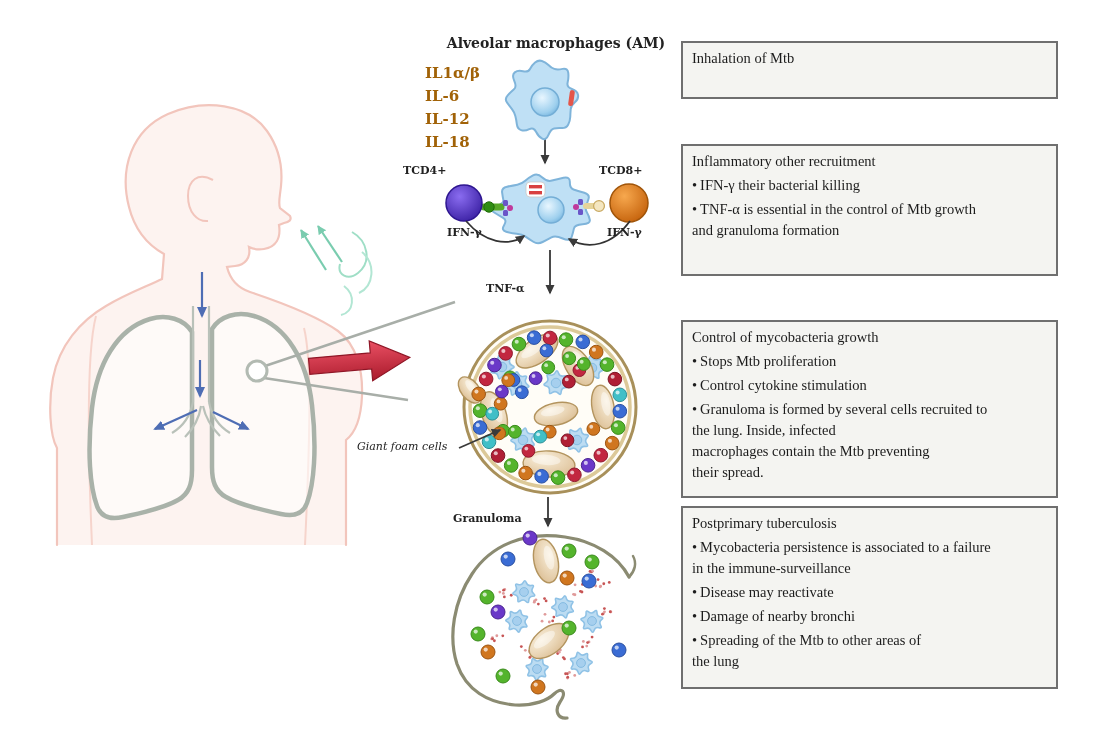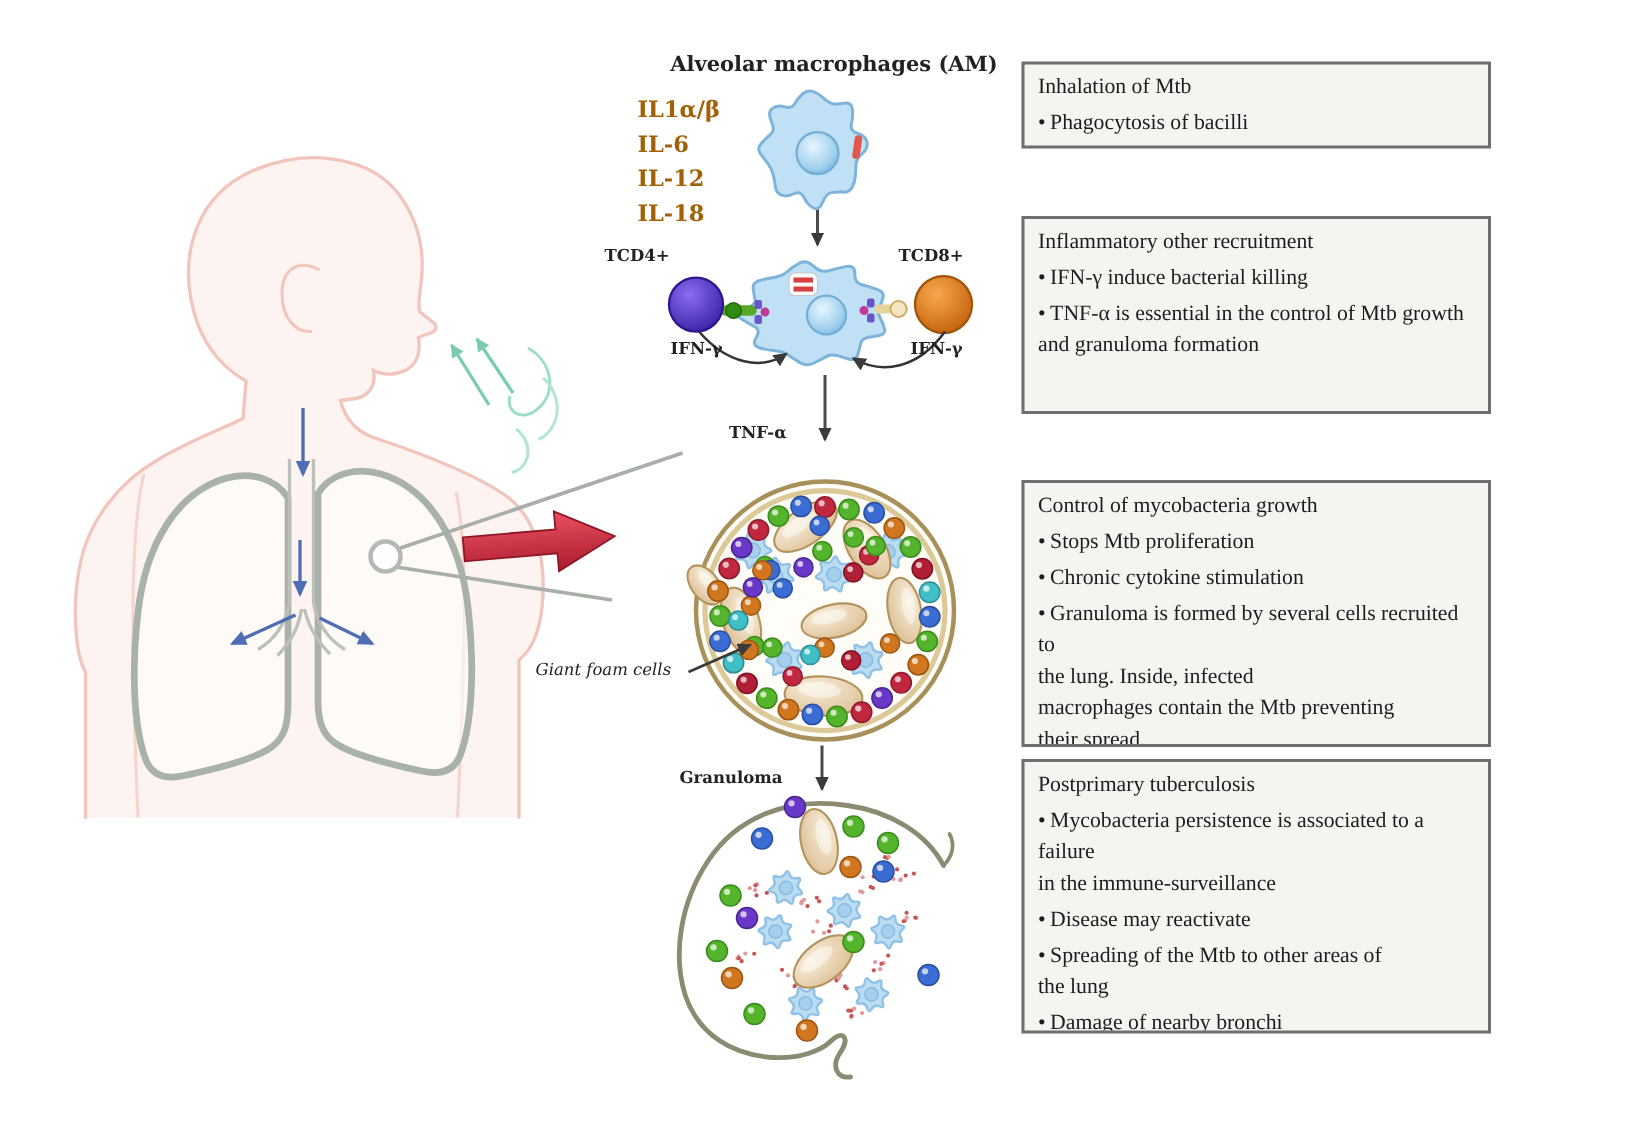--- a/index.html
+++ b/index.html
@@ -12,21 +12,21 @@
   #am-title{left:440px;top:36px;width:232px;text-align:center;font-size:14px;}
   #cytokines{position:absolute;left:425px;top:62px;font-family:"DejaVu Serif",serif;
              font-weight:bold;font-size:15px;line-height:23px;color:#a16207;}
   #lbl-tcd4{left:403px;top:165px;}
   #lbl-tcd8{left:599px;top:165px;}
   #lbl-ifnl{left:447px;top:227px;}
   #lbl-ifnr{left:607px;top:227px;}
   #lbl-tnf{left:486px;top:283px;}
   #lbl-foam{left:357px;top:441px;font-weight:normal;font-style:italic;}
   #lbl-gran{left:453px;top:513px;}
-  .box{position:absolute;left:681px;width:313px;box-sizing:border-box;background:#f4f4f1;
+  .box{position:absolute;left:681px;width:377px;box-sizing:border-box;background:#f4f4f1;
        border:2px solid #6f6f6f;padding:5px 10px 4px 9px;font-size:14.5px;line-height:1.45;
        color:#1c1c1c;overflow:hidden;}
   .box .title{margin:0;}
   .box .bullet{margin-top:3px;}
   .box .dot{margin-right:3px;}
   .box .txt{white-space:pre-line;}
   #box-0{top:41px;height:58px;}
   #box-1{top:144px;height:132px;}
   #box-2{top:320px;height:178px;}
   #box-3{top:506px;height:183px;}
@@ -446,40 +446,39 @@
 <div class="lbl" id="lbl-tcd4">TCD4+</div>
 <div class="lbl" id="lbl-tcd8">TCD8+</div>
 <div class="lbl" id="lbl-ifnl">IFN-γ</div>
 <div class="lbl" id="lbl-ifnr">IFN-γ</div>
 <div class="lbl" id="lbl-tnf">TNF-α</div>
 <div class="lbl" id="lbl-foam">Giant foam cells</div>
 <div class="lbl" id="lbl-gran">Granuloma</div>
 
 <div class="box" id="box-0">
   <div class="title">Inhalation of Mtb</div>
-  <div class="bullet"><span class="dot">•</span><span class="txt">Phagocytosis of bacilli</span></div>
 </div>
 <div class="box" id="box-1">
   <div class="title">Inflammatory other recruitment</div>
-  <div class="bullet"><span class="dot">•</span><span class="txt">IFN-γ induce bacterial killing</span></div>
+  <div class="bullet"><span class="dot">•</span><span class="txt">IFN-γ their bacterial killing</span></div>
   <div class="bullet"><span class="dot">•</span><span class="txt">TNF-α is essential in the control of Mtb growth
 and granuloma formation</span></div>
 </div>
 <div class="box" id="box-2">
   <div class="title">Control of mycobacteria growth</div>
   <div class="bullet"><span class="dot">•</span><span class="txt">Stops Mtb proliferation</span></div>
-  <div class="bullet"><span class="dot">•</span><span class="txt">Chronic cytokine stimulation</span></div>
+  <div class="bullet"><span class="dot">•</span><span class="txt">Control cytokine stimulation</span></div>
   <div class="bullet"><span class="dot">•</span><span class="txt">Granuloma is formed by several cells recruited to
 the lung. Inside, infected
 macrophages contain the Mtb preventing
 their spread.</span></div>
 </div>
 <div class="box" id="box-3">
   <div class="title">Postprimary tuberculosis</div>
   <div class="bullet"><span class="dot">•</span><span class="txt">Mycobacteria persistence is associated to a failure
 in the immune-surveillance</span></div>
   <div class="bullet"><span class="dot">•</span><span class="txt">Disease may reactivate</span></div>
+  <div class="bullet"><span class="dot">•</span><span class="txt">Damage of nearby bronchi</span></div>
   <div class="bullet"><span class="dot">•</span><span class="txt">Spreading of the Mtb to other areas of
 the lung</span></div>
-  <div class="bullet"><span class="dot">•</span><span class="txt">Damage of nearby bronchi</span></div>
 </div>
 
 </div>
 
 </body></html>

